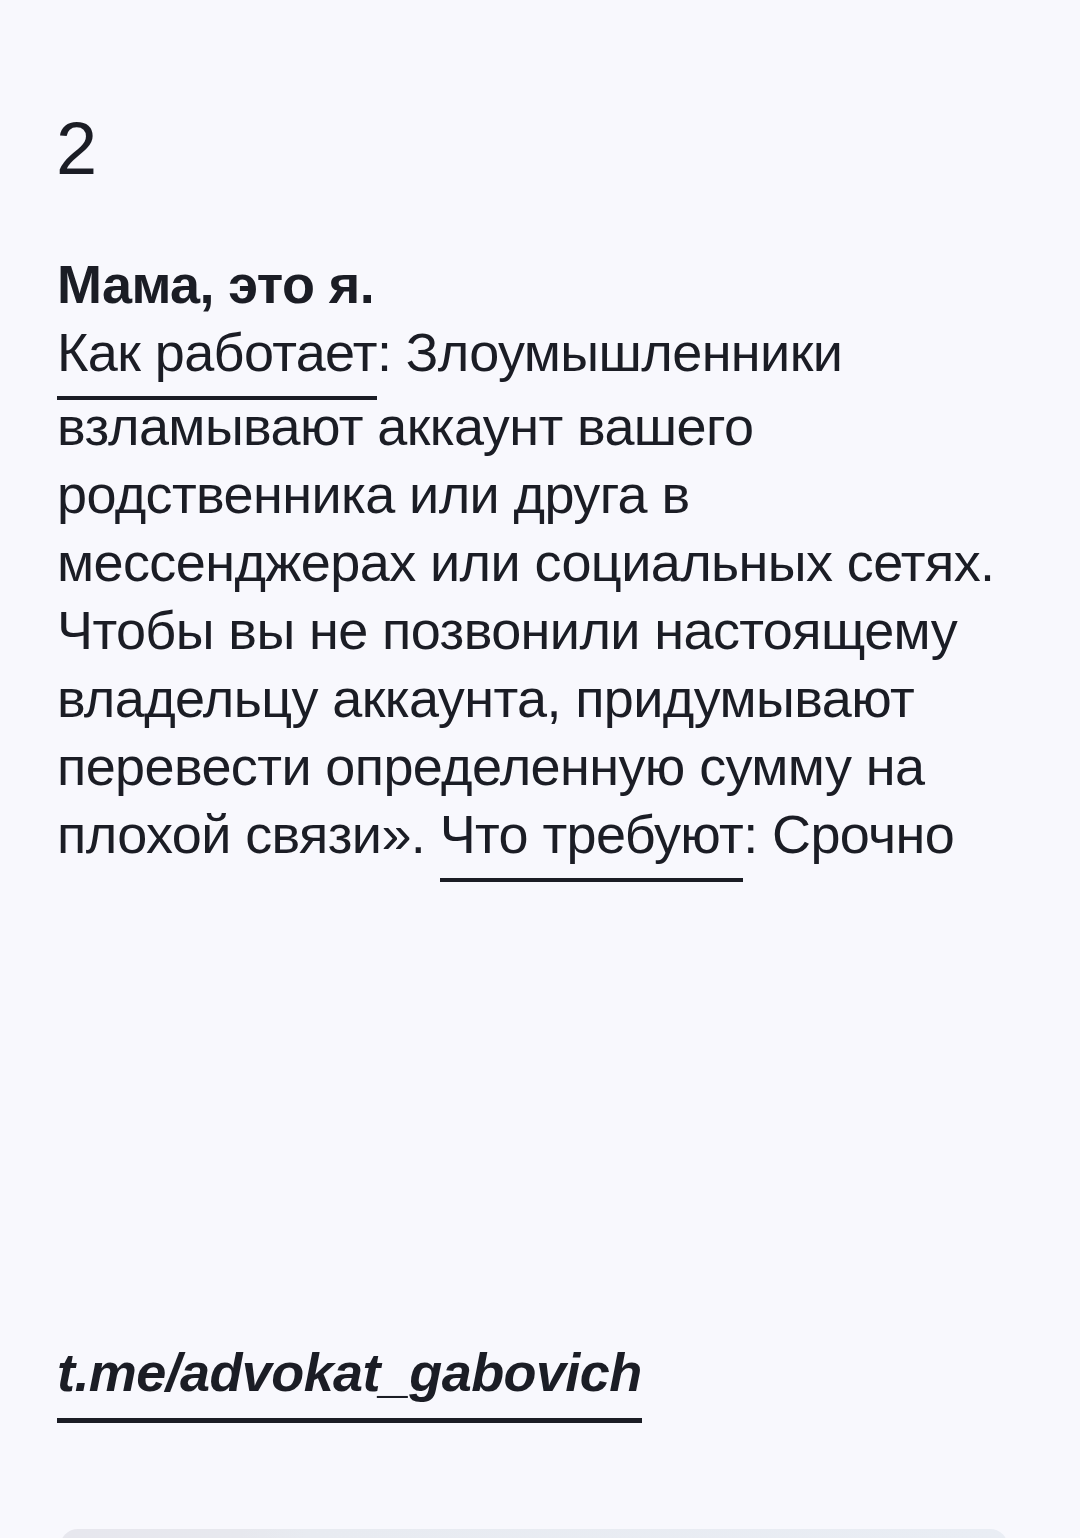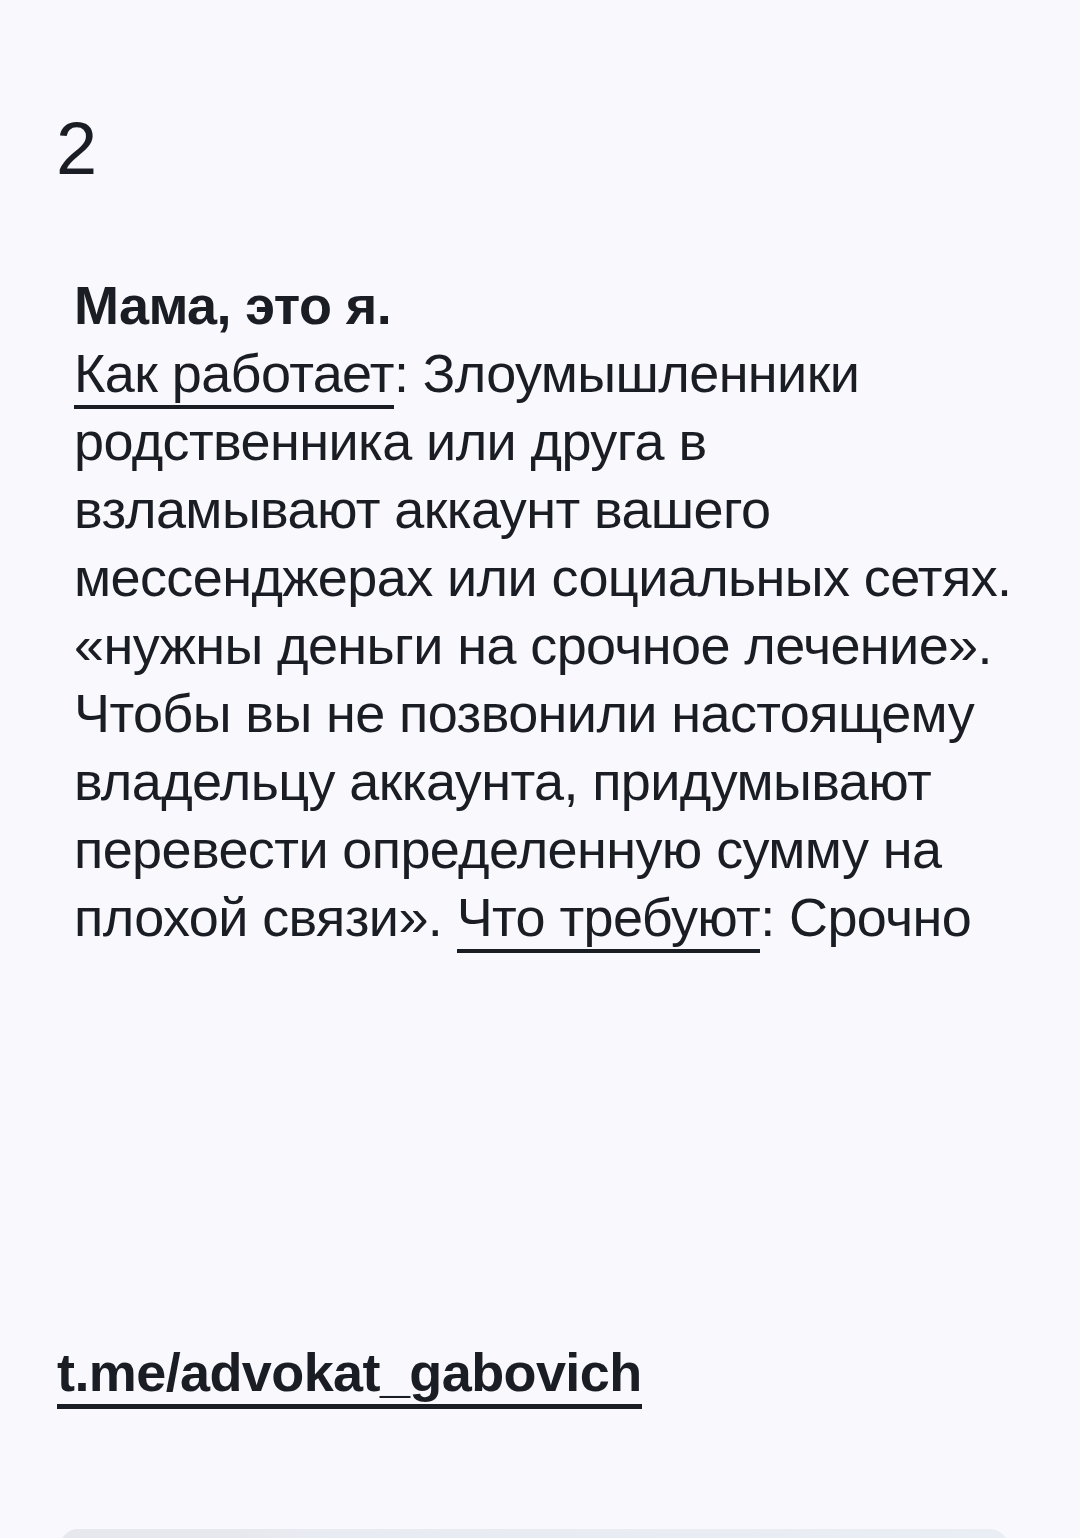--- a/index.html
+++ b/index.html
@@ -20,55 +20,55 @@
     left: 56px;
     top: 112px;
     font-size: 74px;
     font-weight: 400;
     line-height: 1;
     letter-spacing: 0;
   }
   .body-text {
     position: absolute;
     left: 57px;
-    top: 271px;
+    top: 250px;
     width: 990px;
     font-size: 54px;
     line-height: 68px;
     letter-spacing: -0.6px;
     font-weight: 400;
-    margin-left: 17px;
   }
   .body-text .line {
     white-space: nowrap;
   }
   .body-text .b {
     font-weight: 700;
   }
   .u {
     display: inline-block;
     border-bottom: 4px solid currentColor;
-    padding-bottom: 4px;
+    padding-bottom: 16px;
     margin-bottom: -8px;
     line-height: 56px;
   }
   .footer-link {
     position: absolute;
     left: 57px;
     top: 1344px;
     font-size: 54px;
     font-weight: 700;
     letter-spacing: -0.6px;
     line-height: 56px;
     color: inherit;
     text-decoration: none;
   }
   .footer-link .u {
     border-bottom-width: 5px;
-    padding-bottom: 4px;
+    padding-bottom: 18px;
+    font-style: italic;
   }
   .next-card-edge {
     position: absolute;
     left: 60px;
     top: 1529px;
     width: 948px;
     height: 30px;
     border-radius: 18px 18px 0 0;
     background: linear-gradient(90deg, #e7e7ee 0%, #e7e8ee 19%, #e8ebf1 26%, #e9edf4 100%);
   }
@@ -76,24 +76,23 @@
 </head>
 <body>
 
 <div class="stage" style="background: rgb(248, 248, 253); color: rgb(27, 29, 37);">
 
   <div class="page-number">2</div>
 
   <div class="body-text">
       <div class="line"><span class="b">Мама, это я.</span></div>
       <div class="line"><span class="u">Как работает</span><span>: Злоумышленники</span></div>
+      <div class="line"><span>взламывают аккаунт вашего</span></div>
       <div class="line"><span>родственника или друга в</span></div>
-      <div class="line"><span>взламывают аккаунт вашего</span></div>
       <div class="line"><span>мессенджерах или социальных сетях.</span></div>
-      <div class="line"><span>«нужны деньги на срочное лечение».</span></div>
       <div class="line"><span>Чтобы вы не позвонили настоящему</span></div>
       <div class="line"><span>владельцу аккаунта, придумывают</span></div>
       <div class="line"><span>перевести определенную сумму на</span></div>
       <div class="line"><span>плохой связи». </span><span class="u">Что требуют</span><span>: Срочно</span></div>
     </div>
 
   <a class="footer-link"><span class="u">t.me/advokat_gabovich</span></a>
 
   <div class="next-card-edge"></div>
 

